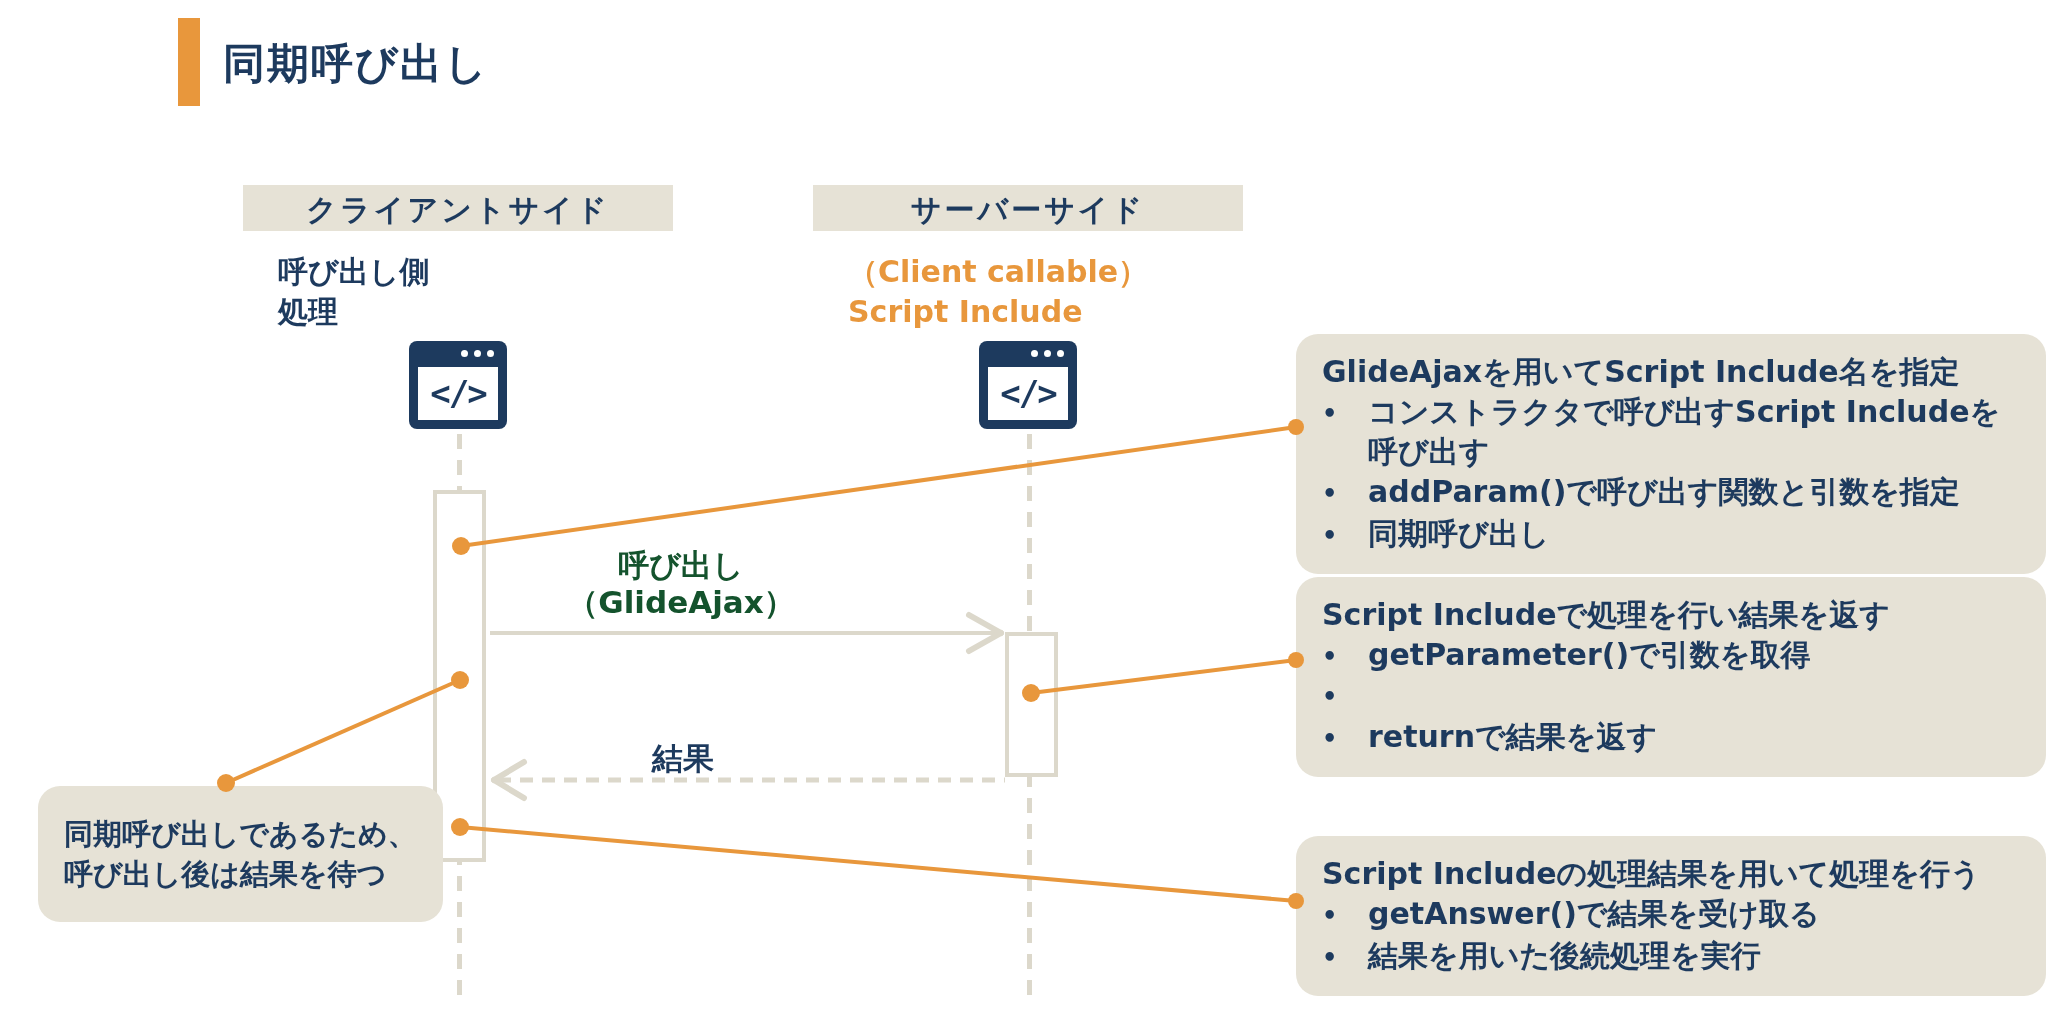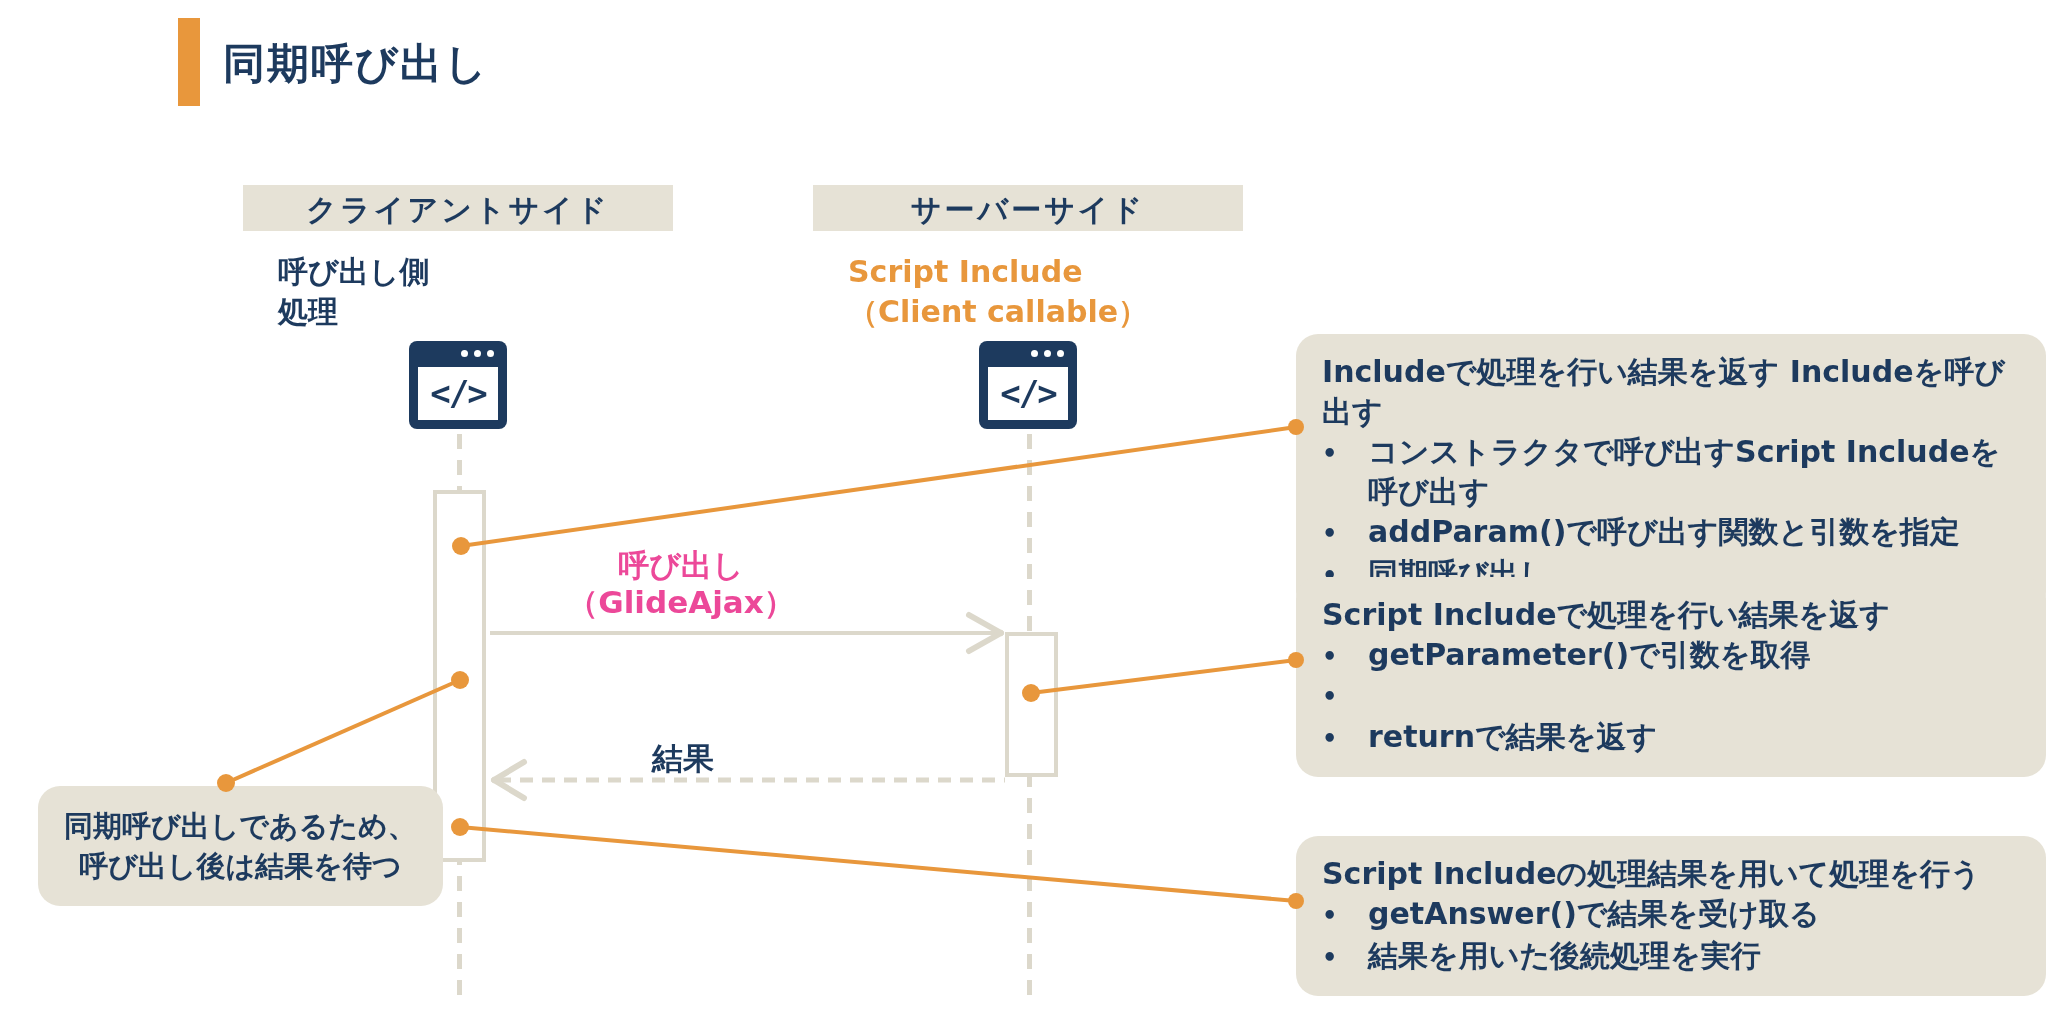--- a/index.html
+++ b/index.html
@@ -35,31 +35,31 @@
   .browser-icon .code{font-family:"DejaVu Sans Mono","Liberation Mono",monospace;font-size:34px;
            font-weight:800;color:#1D3A5E;letter-spacing:-2px;padding-bottom:2px;}
 
   
   .act-bar{position:absolute;background:#fff;border:4px solid #DCD8CB;box-sizing:border-box;}
   .act-client{left:425px;top:490px;width:53px;height:372px;}
   .act-server{left:997px;top:632px;width:53px;height:145px;}
 
   
   .msg-label{position:absolute;text-align:center;}
-  .call-label{left:523px;top:547px;width:300px;font-size:31px;line-height:37px;color:#ec4899;}
+  .call-label{left:523px;top:547px;width:300px;font-size:31px;line-height:37px;color:#14532d;}
   .result-label{left:575px;top:738px;width:200px;font-size:31px;color:#1D3A5E;}
 
   
   .callout{position:absolute;background:#E6E2D6;border-radius:22px;color:#1D3A5E;
            font-size:30px;line-height:40px;padding:18px 26px;box-sizing:border-box;}
   .callout-r{left:1288px;width:750px;}
   .co-1{top:334px;}
   .co-2{top:577px;}
   .co-3{top:836px;}
-  .callout-left{left:30px;top:786px;font-size:29px;white-space:nowrap;padding:20px 26px;text-align:center;}
+  .callout-left{left:30px;top:786px;font-size:29px;white-space:nowrap;padding:28px 26px;}
   .bullet-row{display:flex;align-items:baseline;}
   .bullet-mark{flex:0 0 20px;margin-right:26px;font-size:24px;}
 </style>
 </head>
 <body>
 
 <div class="canvas">
 
   <svg class="layer under" width="2048" height="1013" viewBox="0 0 2048 1013">
     <line x1="451.5" y1="434" x2="451.5" y2="1004" stroke="#DCD8CB" stroke-width="5" stroke-dasharray="15 11"></line>
@@ -84,22 +84,22 @@
   </div>
   <div class="hdr-box hdr-server mid">
     <span>サーバーサイド</span>
   </div>
 
   <div class="lane-label lab-client mid">
     <div>呼び出し側</div>
     <div>処理</div>
   </div>
   <div class="lane-label lab-server mid">
+    <div>（Client callable）</div>
     <div>Script Include</div>
-    <div>（Client callable）</div>
   </div>
 
   <div class="browser-icon icon-client mid">
     <span class="dots">
         <i></i>
         <i></i>
         <i></i>
       </span>
     <span class="screen">
       <span class="code">&lt;/&gt;</span>
@@ -119,21 +119,21 @@
   <div class="act-bar act-client mid"></div>
   <div class="act-bar act-server mid"></div>
 
   <div class="msg-label call-label mid">
     <div>呼び出し</div>
     <div>（GlideAjax）</div>
   </div>
   <div class="msg-label result-label mid">結果</div>
 
   <div class="callout callout-r co-1 mid">
-    <div>Includeで処理を行い結果を返す Includeを呼び出す</div>
+    <div>GlideAjaxを用いてScript Include名を指定</div>
     <div class="bullet-row">
       <span class="bullet-mark">•</span>
       <span>コンストラクタで呼び出すScript Includeを呼び出す</span>
     </div>
     <div class="bullet-row">
       <span class="bullet-mark">•</span>
       <span>addParam()で呼び出す関数と引数を指定</span>
     </div>
     <div class="bullet-row">
       <span class="bullet-mark">•</span>

